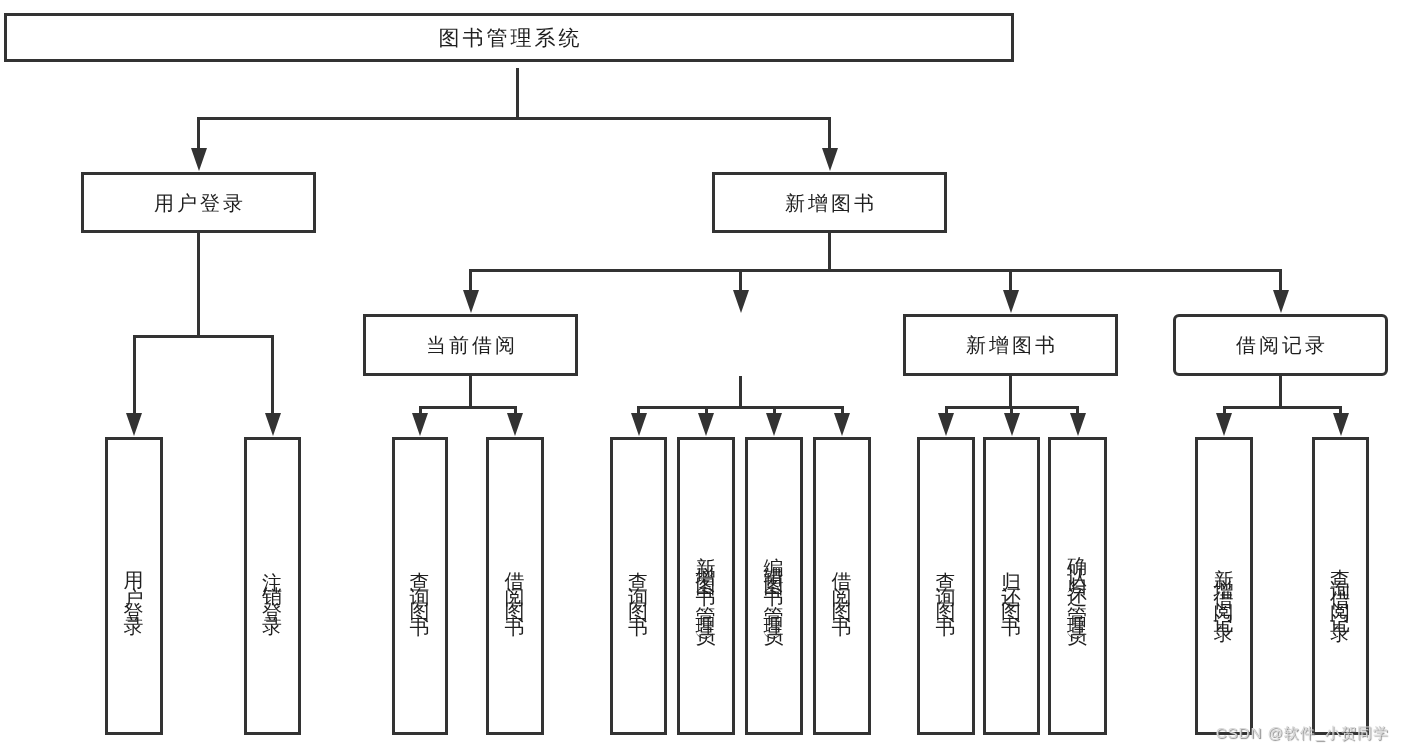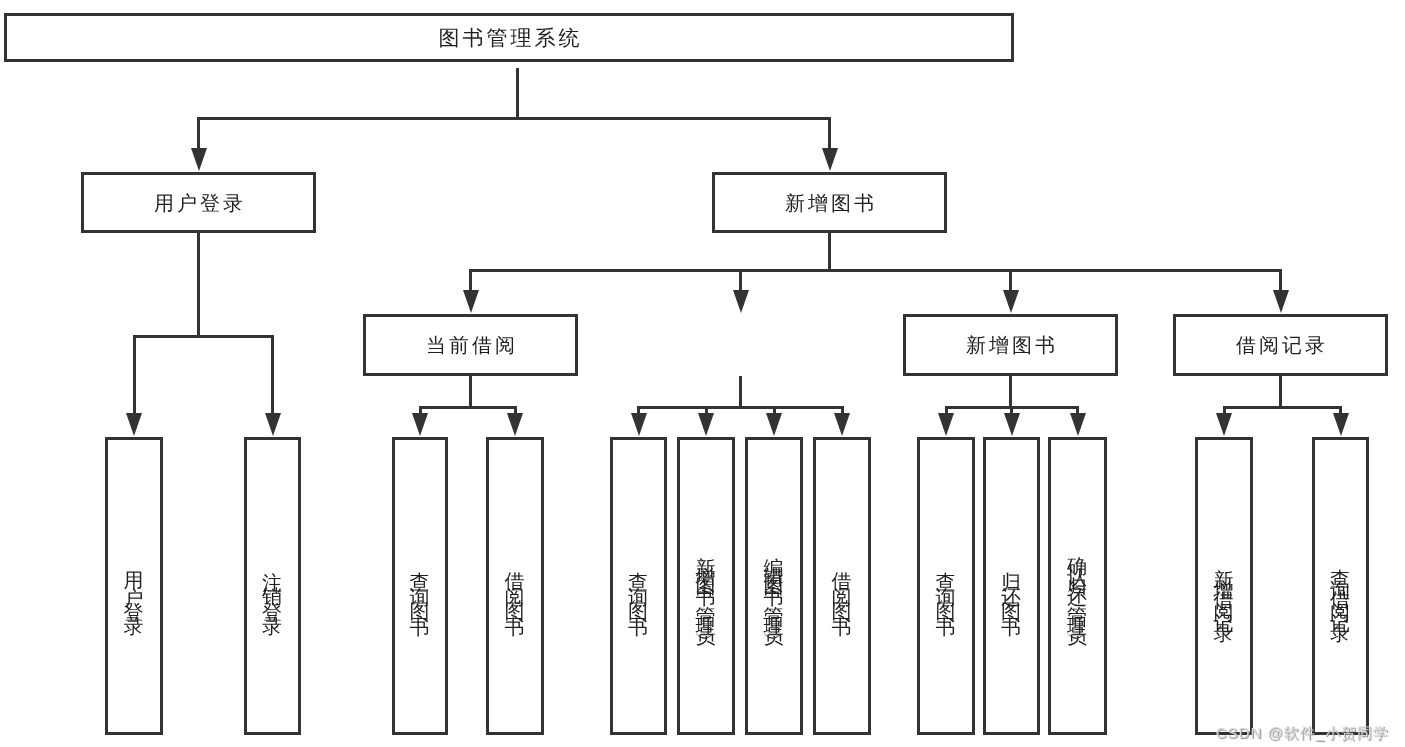--- a/index.html
+++ b/index.html
@@ -72,21 +72,21 @@
     </div>
     <div class="node h" style="left: 712px; top: 172px; width: 235px; height: 61px;">
       <span>新增图书</span>
     </div>
     <div class="node h" style="left: 363px; top: 314px; width: 215px; height: 62px;">
       <span>当前借阅</span>
     </div>
     <div class="node h" style="left: 903px; top: 314px; width: 215px; height: 62px;">
       <span>新增图书</span>
     </div>
-    <div class="node h" style="left: 1173px; top: 314px; width: 215px; height: 62px;">
+    <div class="node h" style="left: 1173px; top: 314px; width: 215px; height: 62px; border-radius: 6px;">
       <span>借阅记录</span>
     </div>
     <div class="node v sp-wide" style="left: 105px; top: 437px; width: 58px; height: 298px;">
       <span>用户登录</span>
     </div>
     <div class="node v sp-wide" style="left: 244px; top: 437px; width: 57px; height: 298px;">
       <span>注销登录</span>
     </div>
     <div class="node v sp-wide" style="left: 392px; top: 437px; width: 56px; height: 298px;">
       <span>查询图书</span>

